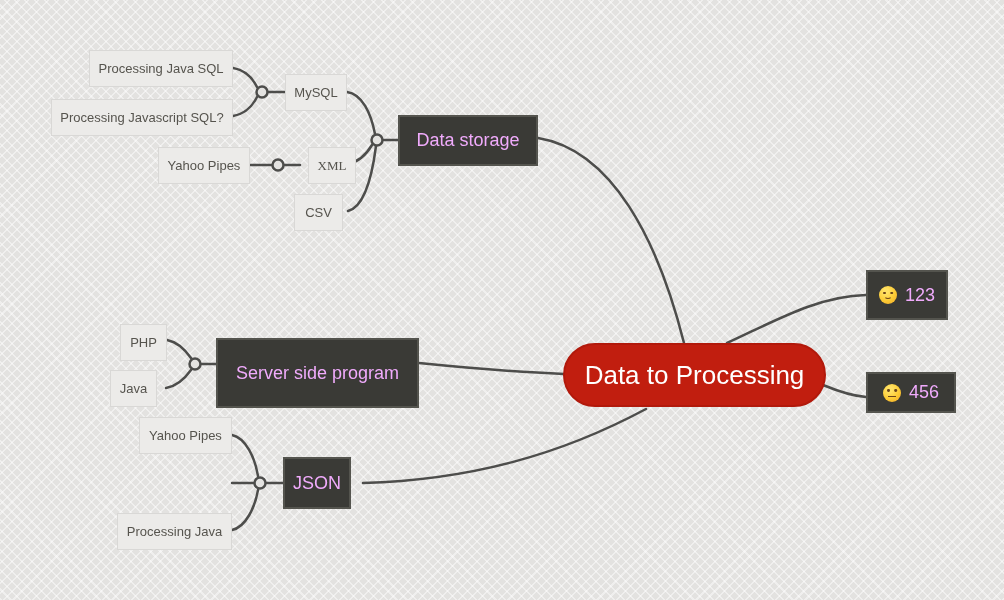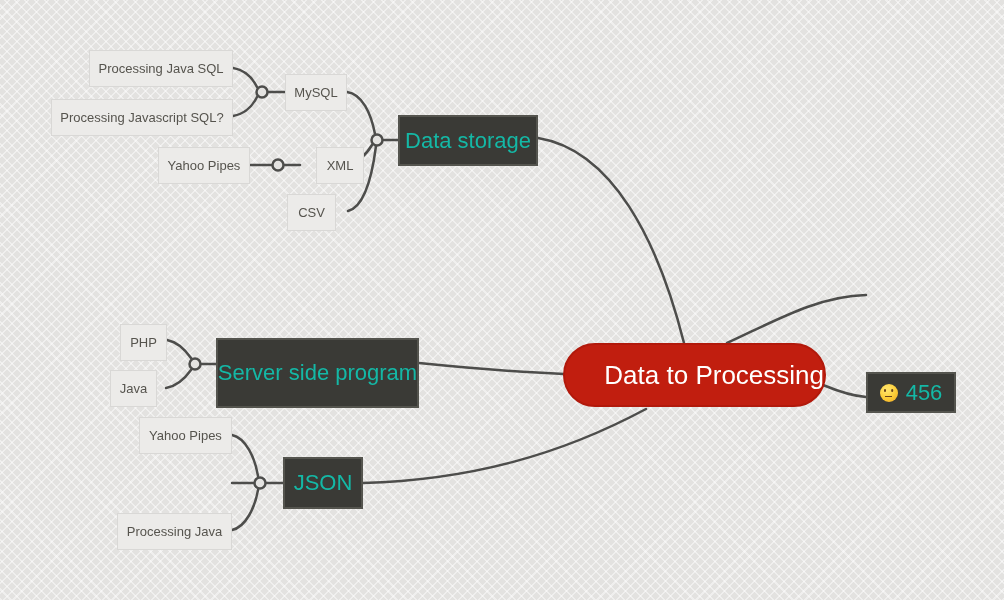--- a/index.html
+++ b/index.html
@@ -22,21 +22,21 @@
     position:absolute;box-sizing:border-box;
     display:flex;align-items:center;justify-content:center;
     white-space:nowrap;cursor:pointer;
   }
   .node.leaf{
     background:#ecebe9;border:1px solid #d9d8d6;
     color:#56544e;font-size:13px;height:37px;
   }
   .node.branch{
     background:#3a3a36;border:2px solid #54544e;
-    color:#14b8a6;font-size:22px;
+    color:#f0abfc;font-size:18px;
   }
   .node.root{
     background:#c11e0f;border:2px solid #b2190b;border-radius:32px;
     color:#ffffff;font-size:26px;
   }
   .node .gap{display:flex;align-items:center;gap:8px;}
 
   
   .emoji{position:relative;width:18px;height:18px;border-radius:50%;flex:0 0 auto;
     background:radial-gradient(circle at 38% 30%, #ffe163 15%, #fccb34 55%, #f1a82a 100%);}
@@ -93,24 +93,24 @@
   </div>
   <div class="node leaf" style="left:89px;top:50px;width:144px;">
     <span>Processing Java SQL</span>
   </div>
   <div class="node leaf" style="left:158px;top:147px;width:92px;">
     <span>Yahoo Pipes</span>
   </div>
   <div class="node leaf" style="left:285px;top:74px;width:62px;text-align:right;">
     <span>MySQL</span>
   </div>
-  <div class="node leaf" style="left:316px;top:147px;width:48px;">
+  <div class="node leaf" style="left:308px;top:147px;width:48px;font-family:Liberation Serif, serif;">
     <span>XML</span>
   </div>
-  <div class="node leaf" style="left:287px;top:194px;width:49px;">
+  <div class="node leaf" style="left:294px;top:194px;width:49px;">
     <span>CSV</span>
   </div>
   <div class="node leaf" style="left:120px;top:324px;width:47px;">
     <span>PHP</span>
   </div>
   <div class="node leaf" style="left:110px;top:370px;width:47px;">
     <span>Java</span>
   </div>
   <div class="node leaf" style="left:139px;top:417px;width:93px;">
     <span>Yahoo Pipes</span>
@@ -118,27 +118,33 @@
   <div class="node leaf" style="left:117px;top:513px;width:115px;">
     <span>Processing Java</span>
   </div>
 
   <div class="node branch" style="left:398px;top:115px;width:140px;height:51px;">
     <span>Data storage</span>
   </div>
   <div class="node branch" style="left:216px;top:338px;width:203px;height:70px;">
     <span>Server side program</span>
   </div>
-  <div class="node branch" style="left:283px;top:457px;width:80px;height:52px;">
+  <div class="node branch" style="left:283px;top:457px;width:68px;height:52px;">
     <span>JSON</span>
+  </div>
+  <div class="node branch" style="left:866px;top:270px;width:82px;height:50px;">
+    <span class="gap">
+      <span class="emoji smile"></span>
+      <span>123</span>
+    </span>
   </div>
   <div class="node branch" style="left:866px;top:372px;width:90px;height:41px;">
     <span class="gap">
       <span class="emoji neutral"></span>
       <span>456</span>
     </span>
   </div>
 
-  <div class="node root" style="left:563px;top:343px;width:263px;height:64px;justify-content:flex-end;">
+  <div class="node root" style="left:563px;top:343px;width:263px;height:64px;">
     <span>Data to Processing</span>
   </div>
 
 </div>
 
 </body></html>

